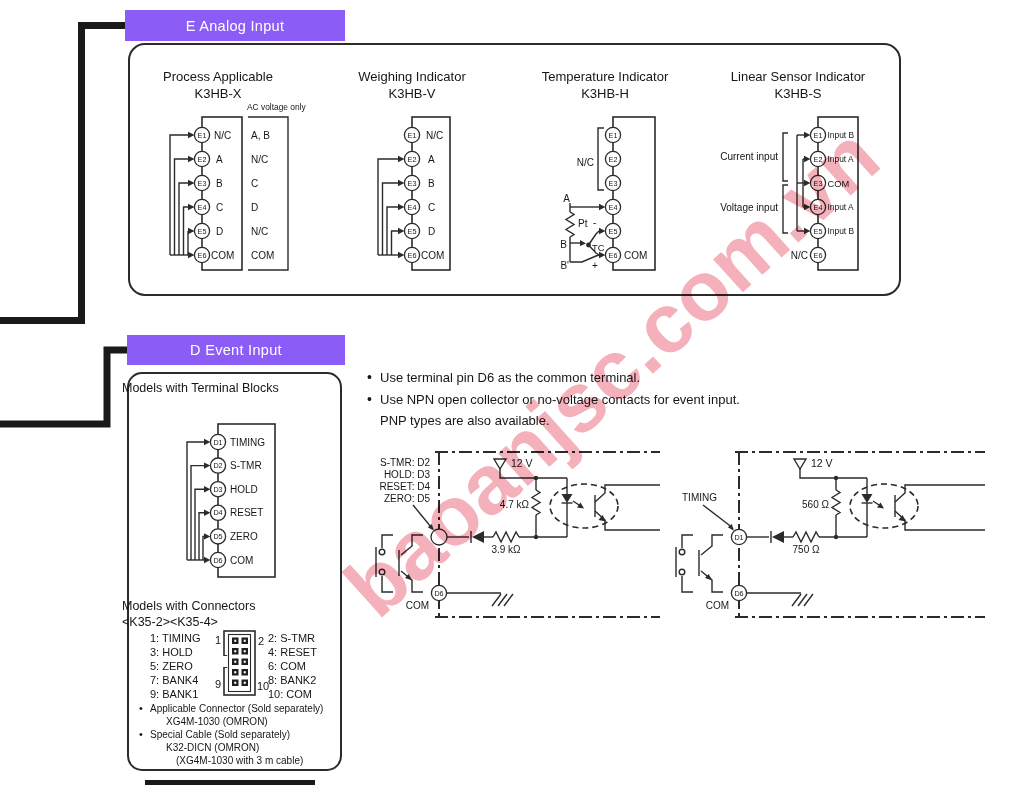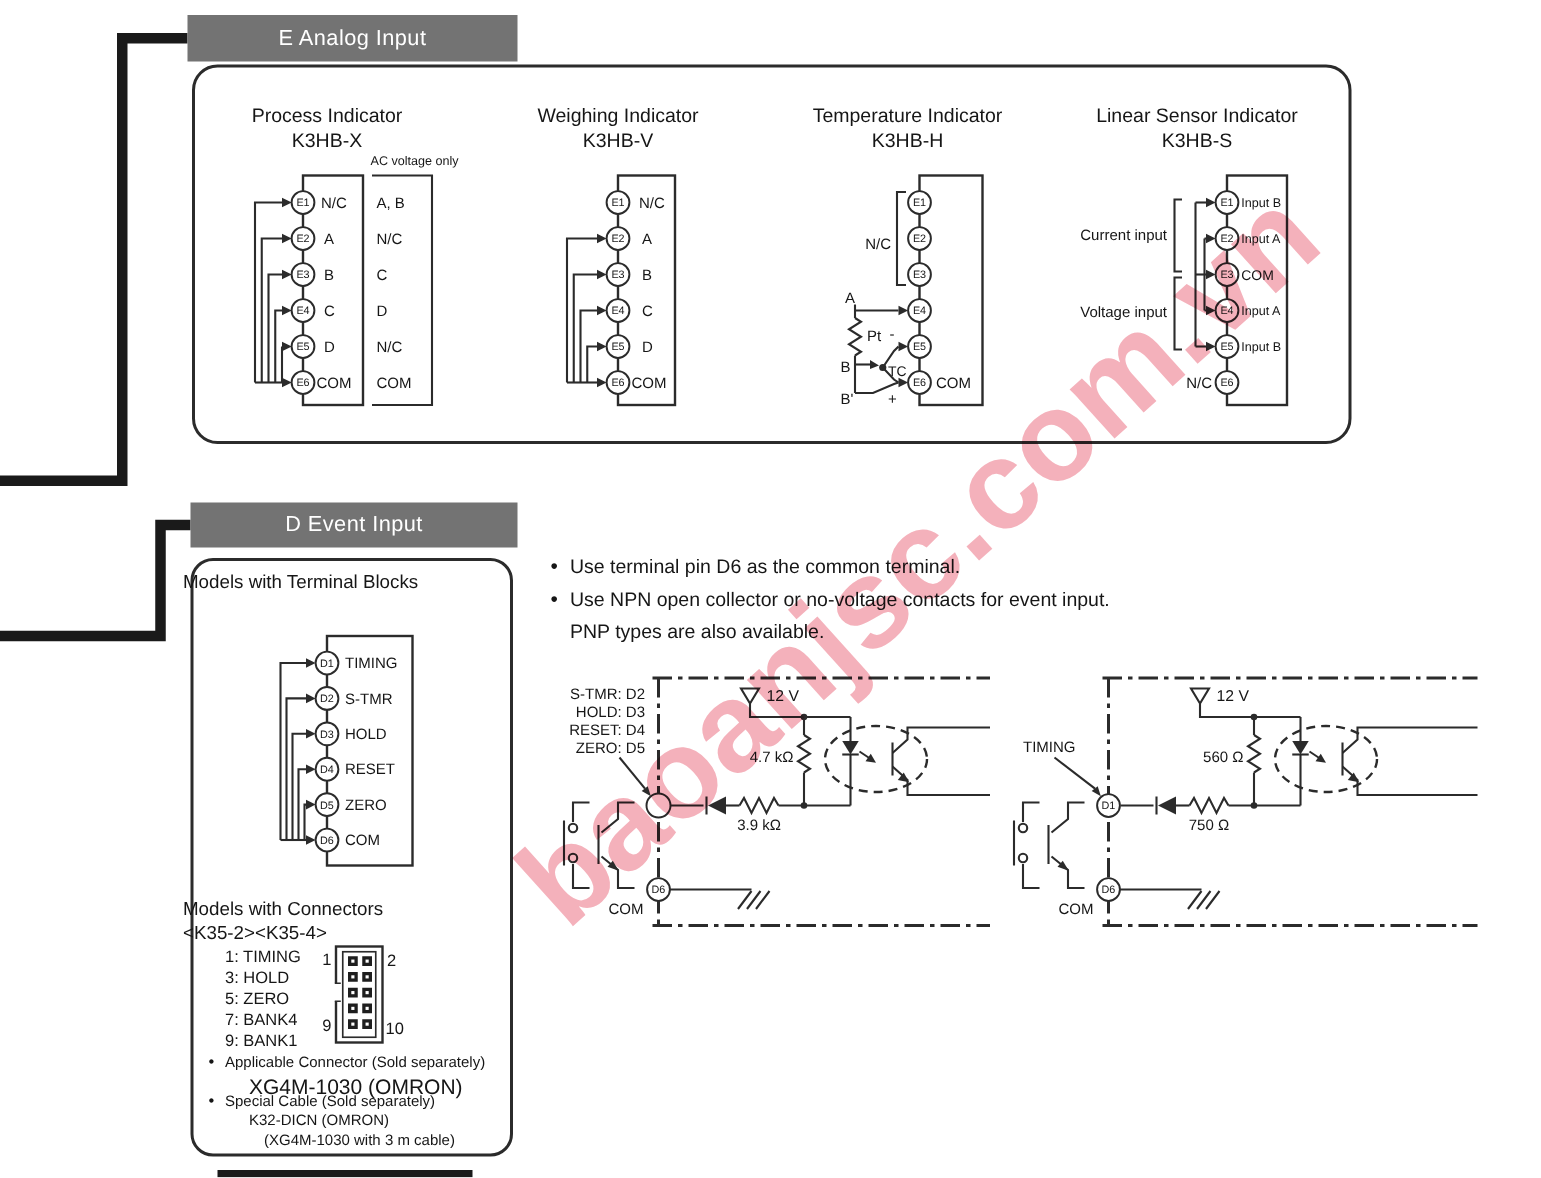--- a/index.html
+++ b/index.html
@@ -1,18 +1,18 @@
 <!DOCTYPE html>
 <html><head>
 <meta charset="utf-8">
 <style>
   html,body{margin:0;padding:0;background:#fff}
   .page{position:relative;width:1027px;height:785px;background:#fff;overflow:hidden;
         font-family:"Liberation Sans",sans-serif;color:#161616}
-  .tab{position:absolute;background:#737373;color:#fff;display:flex;align-items:center;
+  .tab{position:absolute;background:#8b5cf6;color:#fff;display:flex;align-items:center;
        justify-content:center;font-size:14.5px;letter-spacing:.3px;z-index:3}
   .panel{position:absolute;border:2.2px solid #2b2b2b;border-radius:17px;background:#fff;z-index:1}
   .h2col{position:absolute;width:190px;text-align:center;font-size:13px;line-height:17px;z-index:2}
   .dttl{position:absolute;width:220px;text-align:left;font-size:12.5px;line-height:16px;z-index:2}
   .txt{position:absolute;z-index:2;white-space:nowrap}
   .bullet::before{content:"\2022";position:absolute;left:-13px;top:-1px;font-size:14px}
   .bullet2::before{content:"\2022";position:absolute;left:-11px;top:-1px;font-size:11px}
   .art{position:absolute;overflow:visible;z-index:2}
   .art path,.art polyline,.art rect,.art circle,.art ellipse,.art polygon{fill:none;stroke:#2b2b2b;stroke-width:1.4}
   .art rect.frame{stroke-width:1.6}
@@ -43,21 +43,21 @@
     <polyline points="127,350 107,350 107,424 0,424"></polyline>
     <rect x="145" y="780" width="170" height="5" fill="#1a1a1a" stroke="none"></rect>
   </svg>
 
   <div class="watermark">baoanjsc.com.vn</div>
 
   <div class="tab" style="left:125px;top:10px;width:220px;height:31px">E Analog Input</div>
   <div class="panel" style="left:128px;top:43px;width:769px;height:249px"></div>
 
   <div class="h2col" style="left:123px;top:68px">
-    <div>Process Indicator</div>
+    <div>Process Applicable</div>
     <div>K3HB-X</div>
   </div>
   <div class="h2col" style="left:317px;top:68px">
     <div>Weighing Indicator</div>
     <div>K3HB-V</div>
   </div>
   <div class="h2col" style="left:510px;top:68px">
     <div>Temperature Indicator</div>
     <div>K3HB-H</div>
   </div>
@@ -272,20 +272,27 @@
     <div>Models with Connectors</div>
     <div>&lt;K35-2&gt;&lt;K35-4&gt;</div>
   </div>
 
   <div class="txt" style="left:150px;top:631px;font-size:11px;line-height:14px">
     <div>1: TIMING</div>
     <div>3: HOLD</div>
     <div>5: ZERO</div>
     <div>7: BANK4</div>
     <div>9: BANK1</div>
+  </div>
+  <div class="txt" style="left:268px;top:631px;font-size:11px;line-height:14px">
+    <div>2: S-TMR</div>
+    <div>4: RESET</div>
+    <div>6: COM</div>
+    <div>8: BANK2</div>
+    <div>10: COM</div>
   </div>
 
   <svg class="art" style="left:223px;top:630px" width="33" height="66">
     <g>
       <rect class="frame" x="1" y="1" width="31" height="64"></rect>
       <rect x="5.5" y="4.5" width="22" height="57" style="stroke-width:1.1"></rect>
       <rect class="white" x="-1" y="25.5" width="4.6" height="12"></rect>
       <path d="M4.2,25.5 H0.2 M4.2,37.5 H0.2" style="stroke-width:1.1"></path>
       <rect class="pin" x="9" y="7.5" width="6.5" height="6.5"></rect>
         <rect class="pin" x="18.5" y="7.5" width="6.5" height="6.5"></rect>
@@ -308,21 +315,21 @@
       <rect class="pinw" x="11.2" y="51.7" width="2.1" height="2.1"></rect>
         <rect class="pinw" x="20.7" y="51.7" width="2.1" height="2.1"></rect>
     </g>
   </svg>
   <div class="txt" style="left:210px;top:634px;width:11px;text-align:right;font-size:11px">1</div>
   <div class="txt" style="left:258px;top:635px;font-size:11px">2</div>
   <div class="txt" style="left:210px;top:678px;width:11px;text-align:right;font-size:11px">9</div>
   <div class="txt" style="left:257px;top:680px;font-size:11px">10</div>
 
   <div class="txt bullet2" style="left:150px;top:703px;font-size:10px">Applicable Connector (Sold separately)</div>
-  <div class="txt" style="left:166px;top:716px;font-size:14px">XG4M-1030 (OMRON)</div>
+  <div class="txt" style="left:166px;top:716px;font-size:10px">XG4M-1030 (OMRON)</div>
   <div class="txt bullet2" style="left:150px;top:729px;font-size:10px">Special Cable (Sold separately)</div>
   <div class="txt" style="left:166px;top:742px;font-size:10px">K32-DICN (OMRON)</div>
   <div class="txt" style="left:176px;top:755px;font-size:10px">(XG4M-1030 with 3 m cable)</div>
 
   <div class="txt bullet" style="left:380px;top:370px;font-size:13px">Use terminal pin D6 as the common terminal.</div>
   <div class="txt bullet" style="left:380px;top:392px;font-size:13px">Use NPN open collector or no-voltage contacts for event input.</div>
   <div class="txt" style="left:380px;top:413px;font-size:13px">PNP types are also available.</div>
 
   <svg class="art" style="left:355px;top:445px" width="310" height="190">
     <g>

